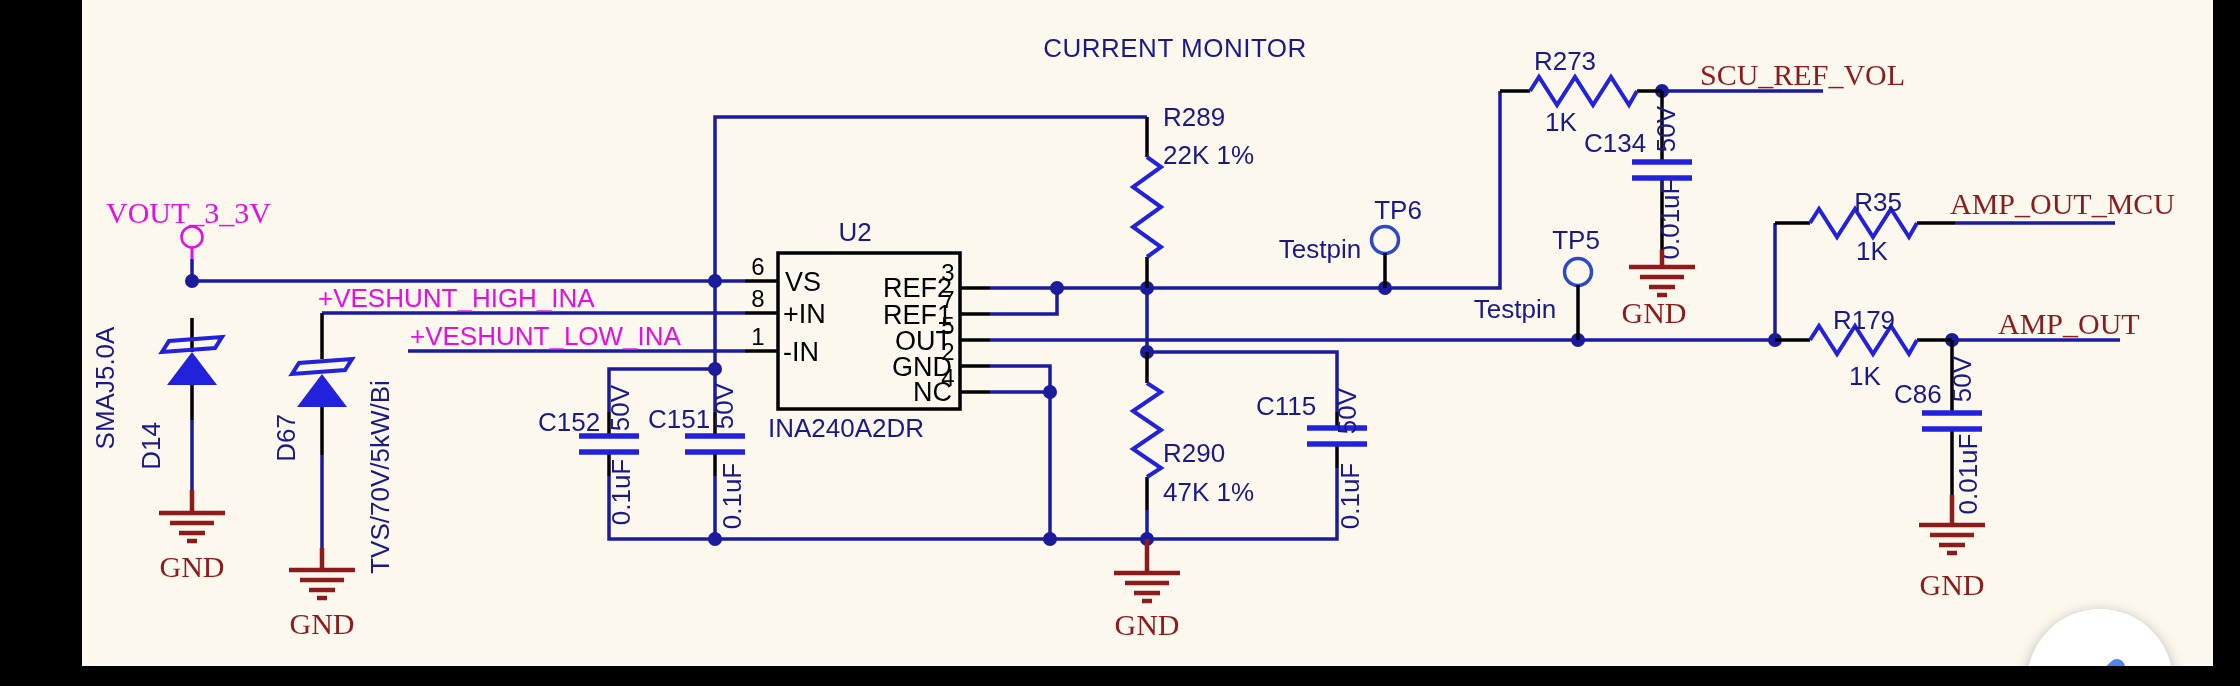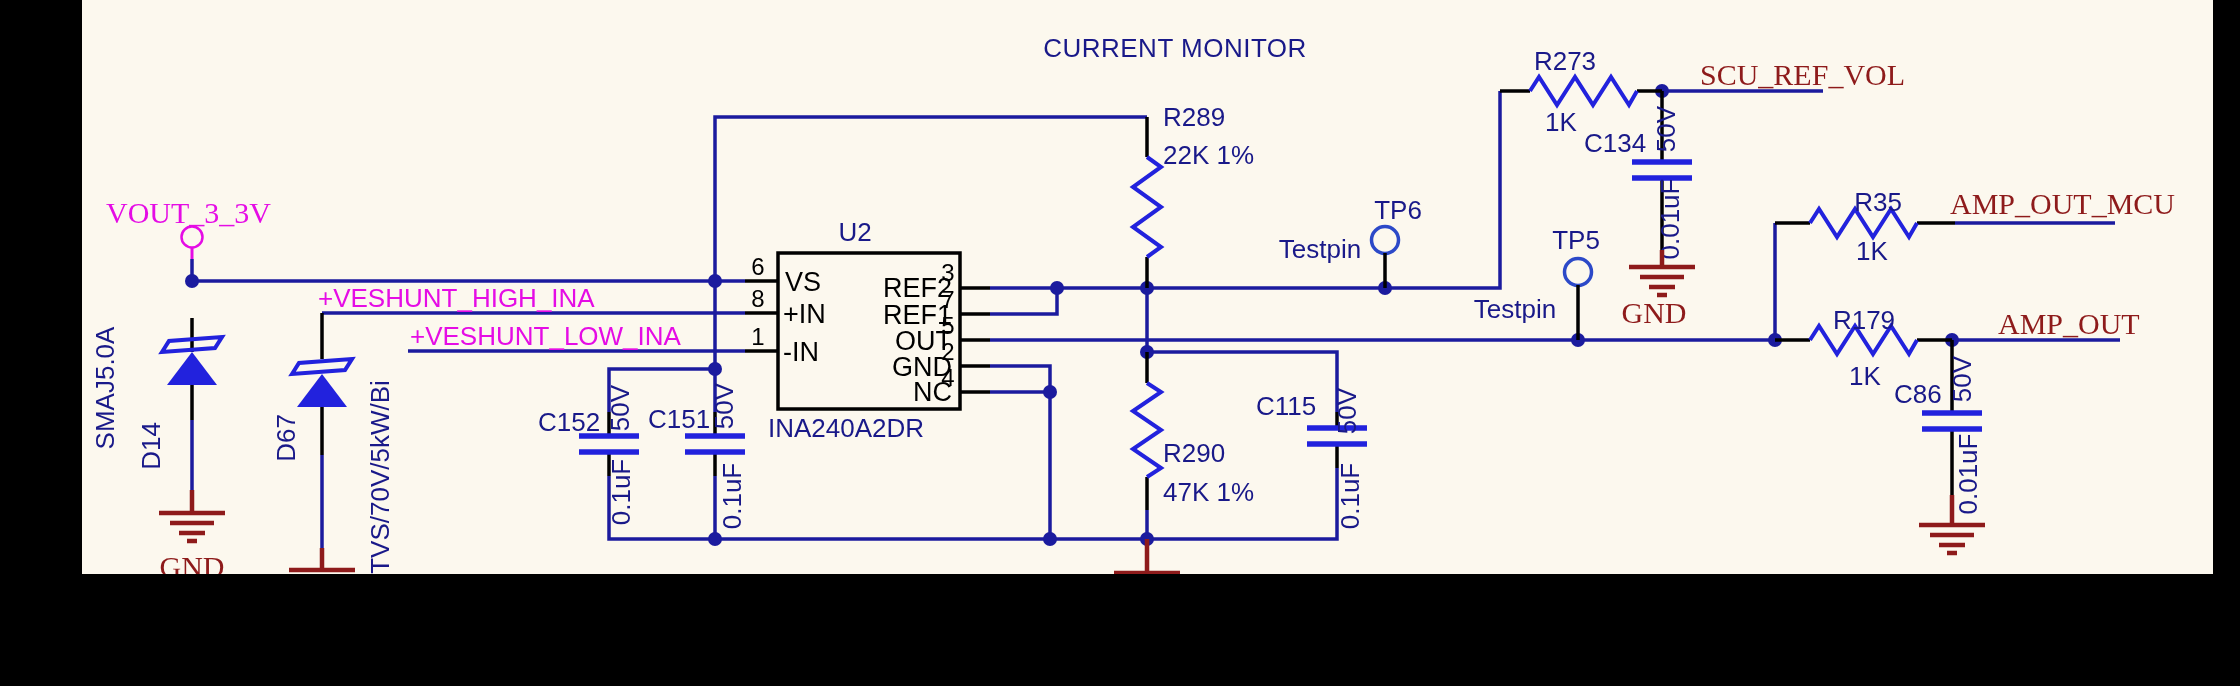--- a/index.html
+++ b/index.html
@@ -1,16 +1,16 @@
 <!DOCTYPE html>
 <html><head>
 <meta charset="utf-8">
 <style>
   html,body{margin:0;padding:0;background:#000;}
-  .stage{width:2240px;height:574px;position:relative;overflow:hidden;}
+  .stage{width:2240px;height:666px;position:relative;overflow:hidden;}
   svg{display:block;width:2240px;height:686px;}
   
   .w{stroke:#1b1b9e;stroke-width:3.5;fill:none;}
   .lead{stroke:#000;stroke-width:3.5;fill:none;}
   .comp{stroke:#2222dd;stroke-width:4;fill:none;}
   .plate{stroke:#2222dd;stroke-width:5.5;fill:none;}
   .dfill{fill:#2222dd;}
   .dot{fill:#1b1b9e;}
   .gnd{stroke:#8e1b1b;stroke-width:4.5;fill:none;}
   .chip{stroke:#000;stroke-width:3.5;fill:none;}

